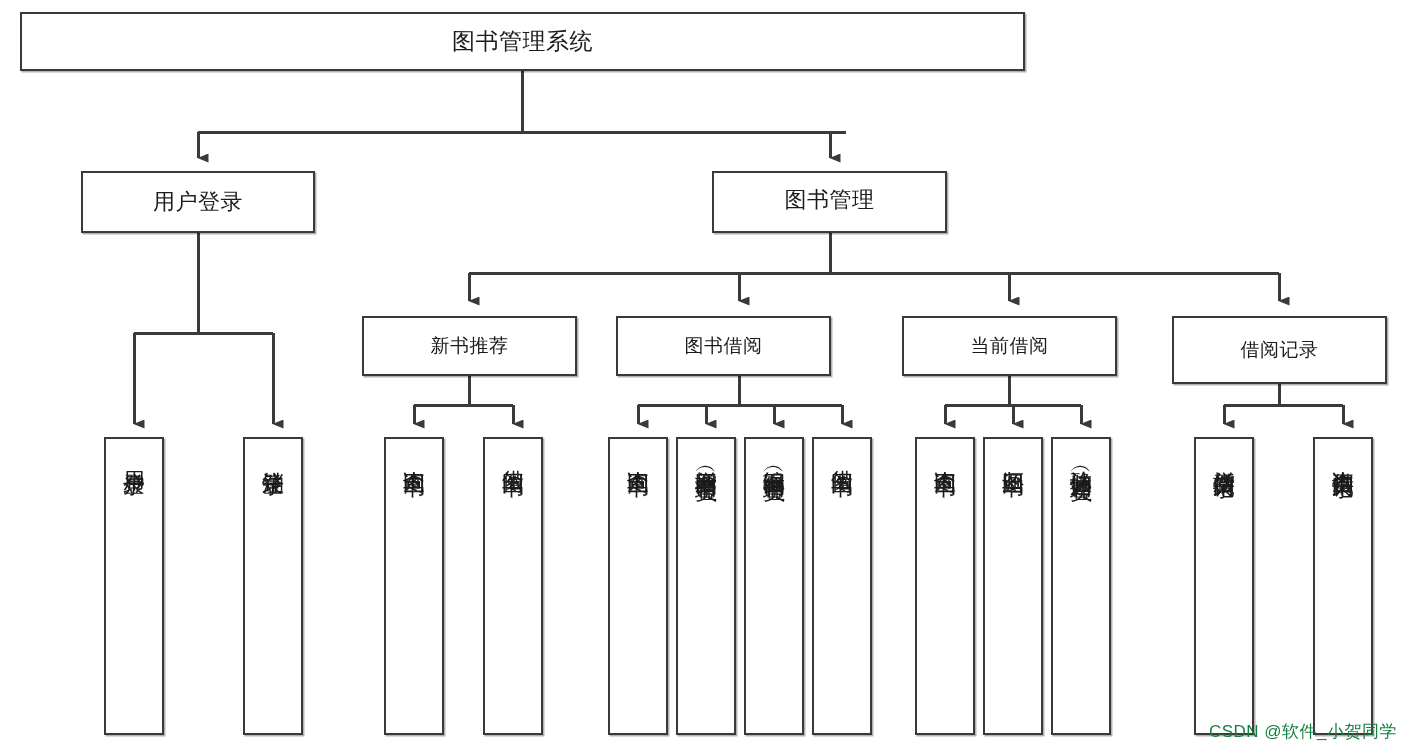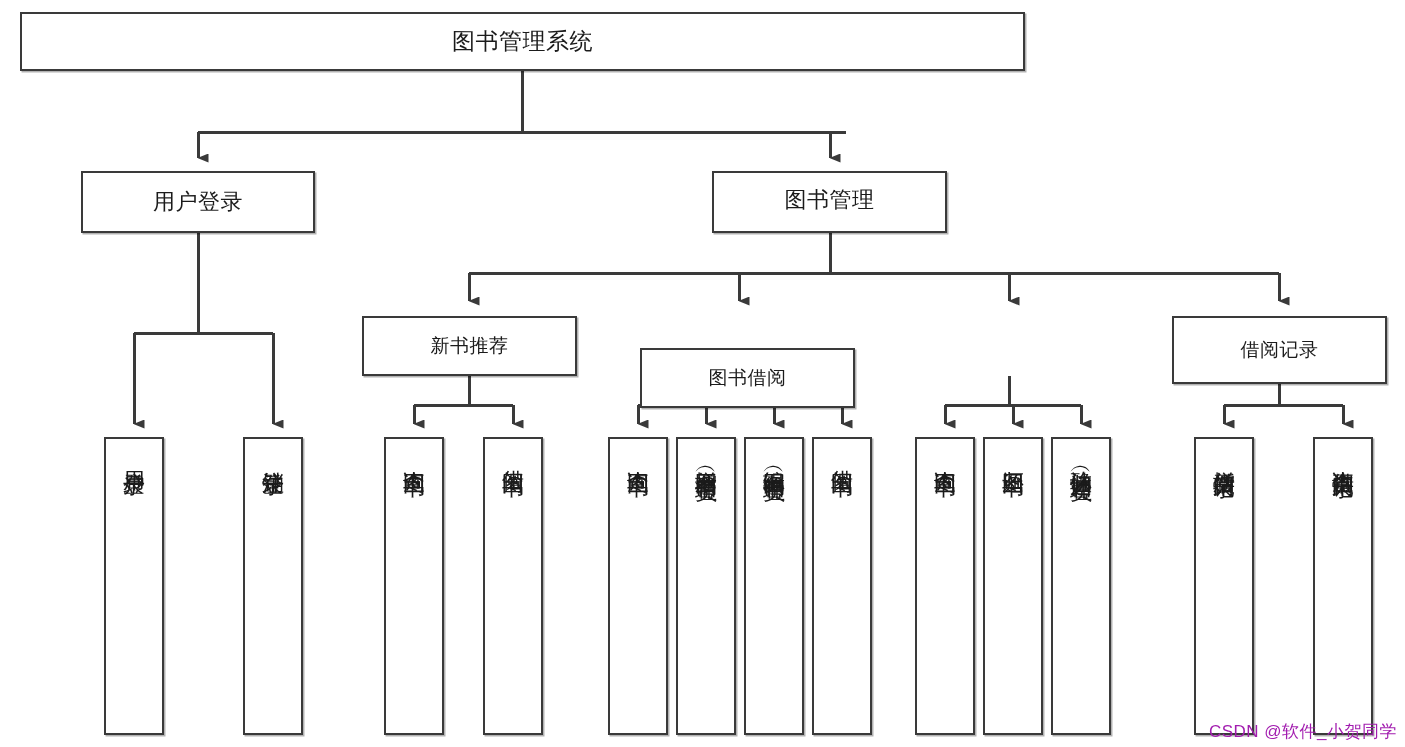--- a/index.html
+++ b/index.html
@@ -59,21 +59,21 @@
     font-size: 22px;
     line-height: 1.08;
     letter-spacing: 1.5px;
     white-space: nowrap;
   }
   .watermark {
     position: absolute;
     right: 8px;
     bottom: 4px;
     font-size: 17px;
-    color: #a21caf;
+    color: #15803d;
     letter-spacing: 0.5px;
     z-index: 6;
     white-space: nowrap;
     font-family: "Liberation Sans", "DejaVu Sans", sans-serif;
   }
 </style>
 </head>
 <body>
 
 <div id="canvas">
@@ -136,22 +136,25 @@
   <div class="node node-l2" style="left:81px; top:171px; width:234px; height:62px;">
     <span class="label">用户登录</span>
   </div>
   <div class="node node-l2" style="left:712px; top:171px; width:235px; height:62px;font-family:Liberation Mono, monospace;">
     <span class="label">图书管理</span>
   </div>
 
   <div class="node node-l3" style="left:362px; top:316px; width:215px; height:60px;">
     <span class="label">新书推荐</span>
   </div>
-  <div class="node node-l3" style="left:640px; top:316px; width:215px; height:60px;margin-top:32px;">
+  <div class="node node-l3" style="left:616px; top:316px; width:215px; height:60px;">
     <span class="label">图书借阅</span>
+  </div>
+  <div class="node node-l3" style="left:902px; top:316px; width:215px; height:60px;">
+    <span class="label">当前借阅</span>
   </div>
   <div class="node node-l3" style="left:1172px; top:316px; width:215px; height:68px;">
     <span class="label">借阅记录</span>
   </div>
 
   <div class="node node-leaf" style="left:104px; top:437px; width:60px; height:298px;">
     <span class="label">用户登录</span>
   </div>
   <div class="node node-leaf" style="left:243px; top:437px; width:60px; height:298px;">
     <span class="label">注销登录</span>

